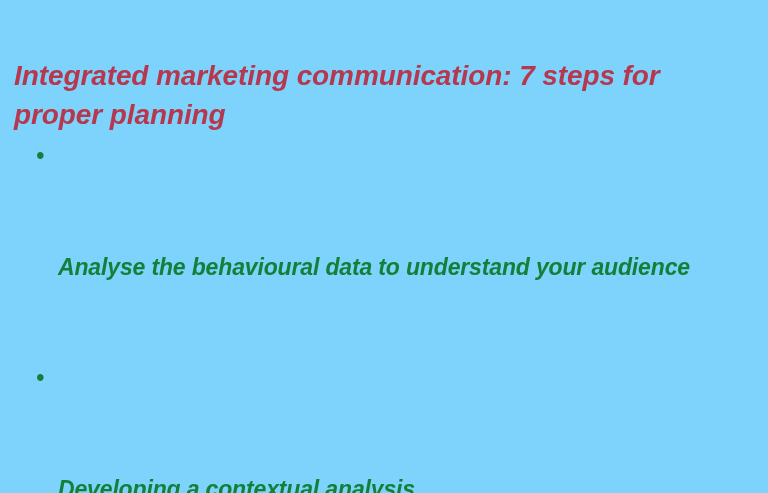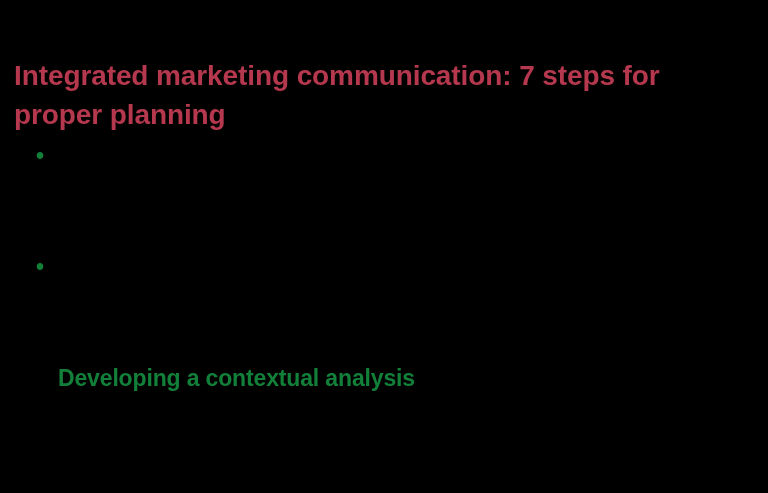--- a/index.html
+++ b/index.html
@@ -11,22 +11,23 @@
     width: 768px;
     height: 493px;
     overflow: hidden;
     font-family: "Liberation Sans", sans-serif;
     -webkit-font-smoothing: antialiased;
   }
   .slide {
     position: relative;
     width: 768px;
     height: 493px;
-    background: #000000;
+    background: #7dd3fc;
     box-sizing: border-box;
+    font-style: italic;
   }
   .title {
     position: absolute;
     left: 14px;
     top: 56px;
     width: 712px;
     margin: 0;
     font-family: "Liberation Sans", sans-serif;
     font-size: 28px;
     font-weight: bold;
@@ -75,20 +76,21 @@
 <body>
 
 <div class="slide">
 
   <h1 class="title">Integrated marketing communication: 7 steps for proper planning</h1>
 
   <ul class="bullet-list">
 
     <li class="bullet-item">
       <span class="marker">•</span>
+      <span class="text">Analyse the behavioural data to understand your audience</span>
     </li>
 
     <li class="bullet-item">
       <span class="marker">•</span>
       <span class="text">Developing a contextual analysis</span>
     </li>
 
   </ul>
 </div>
 

